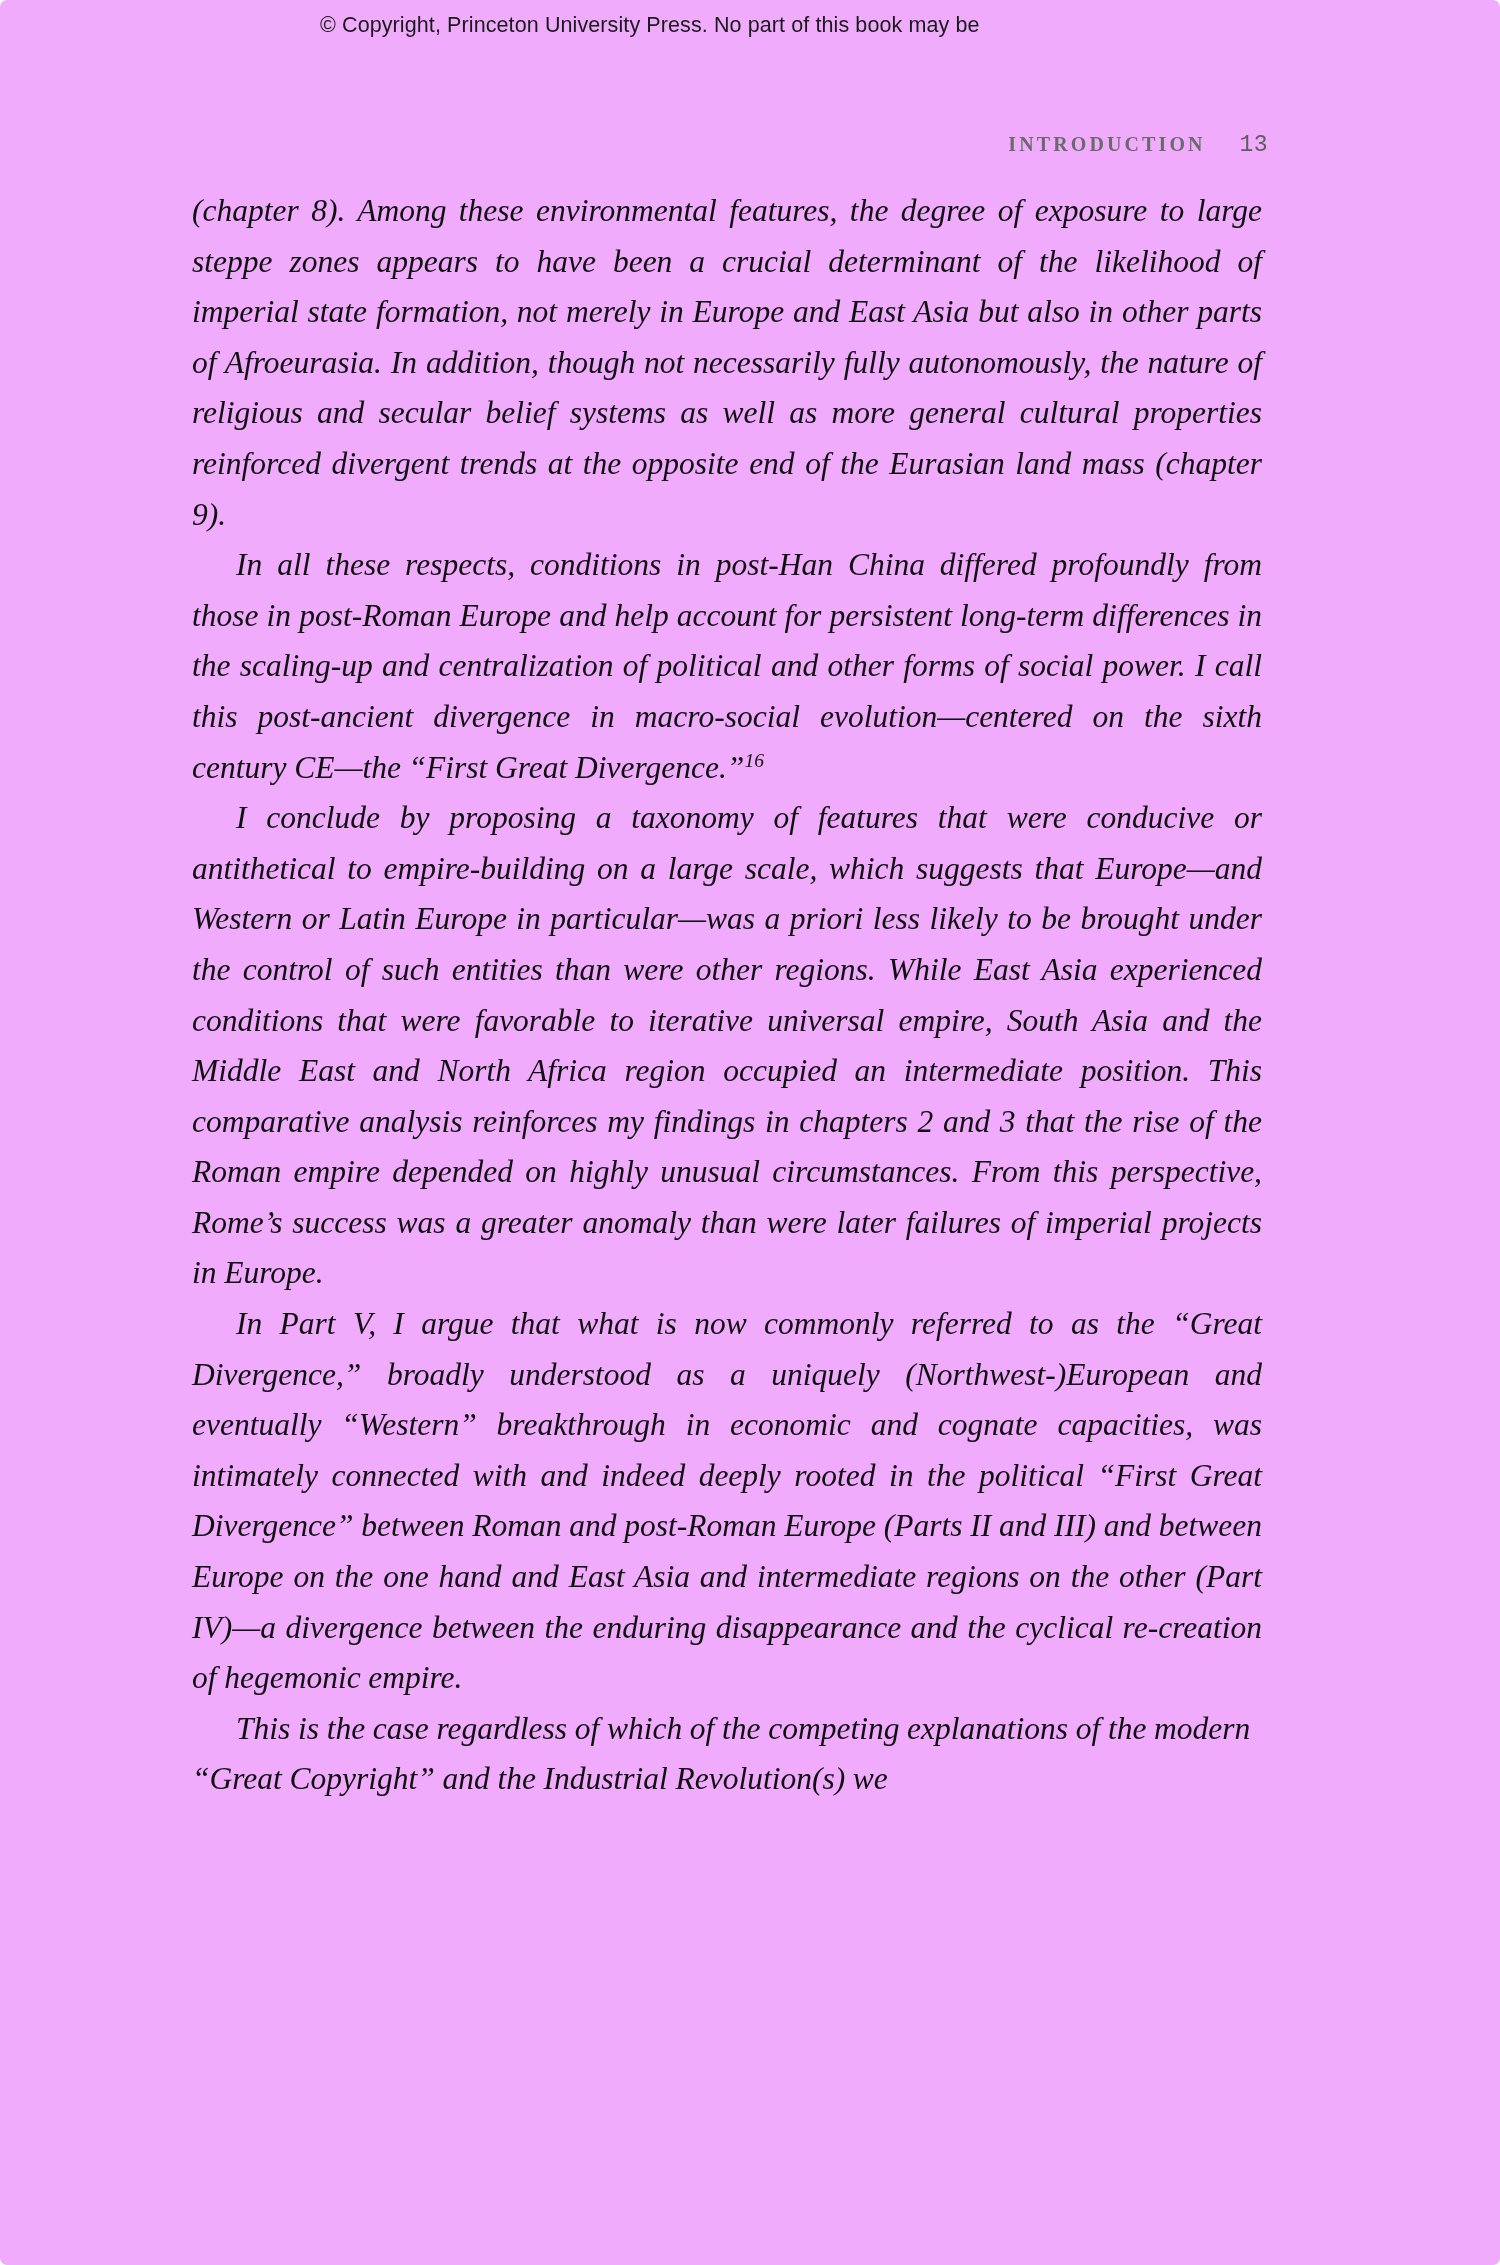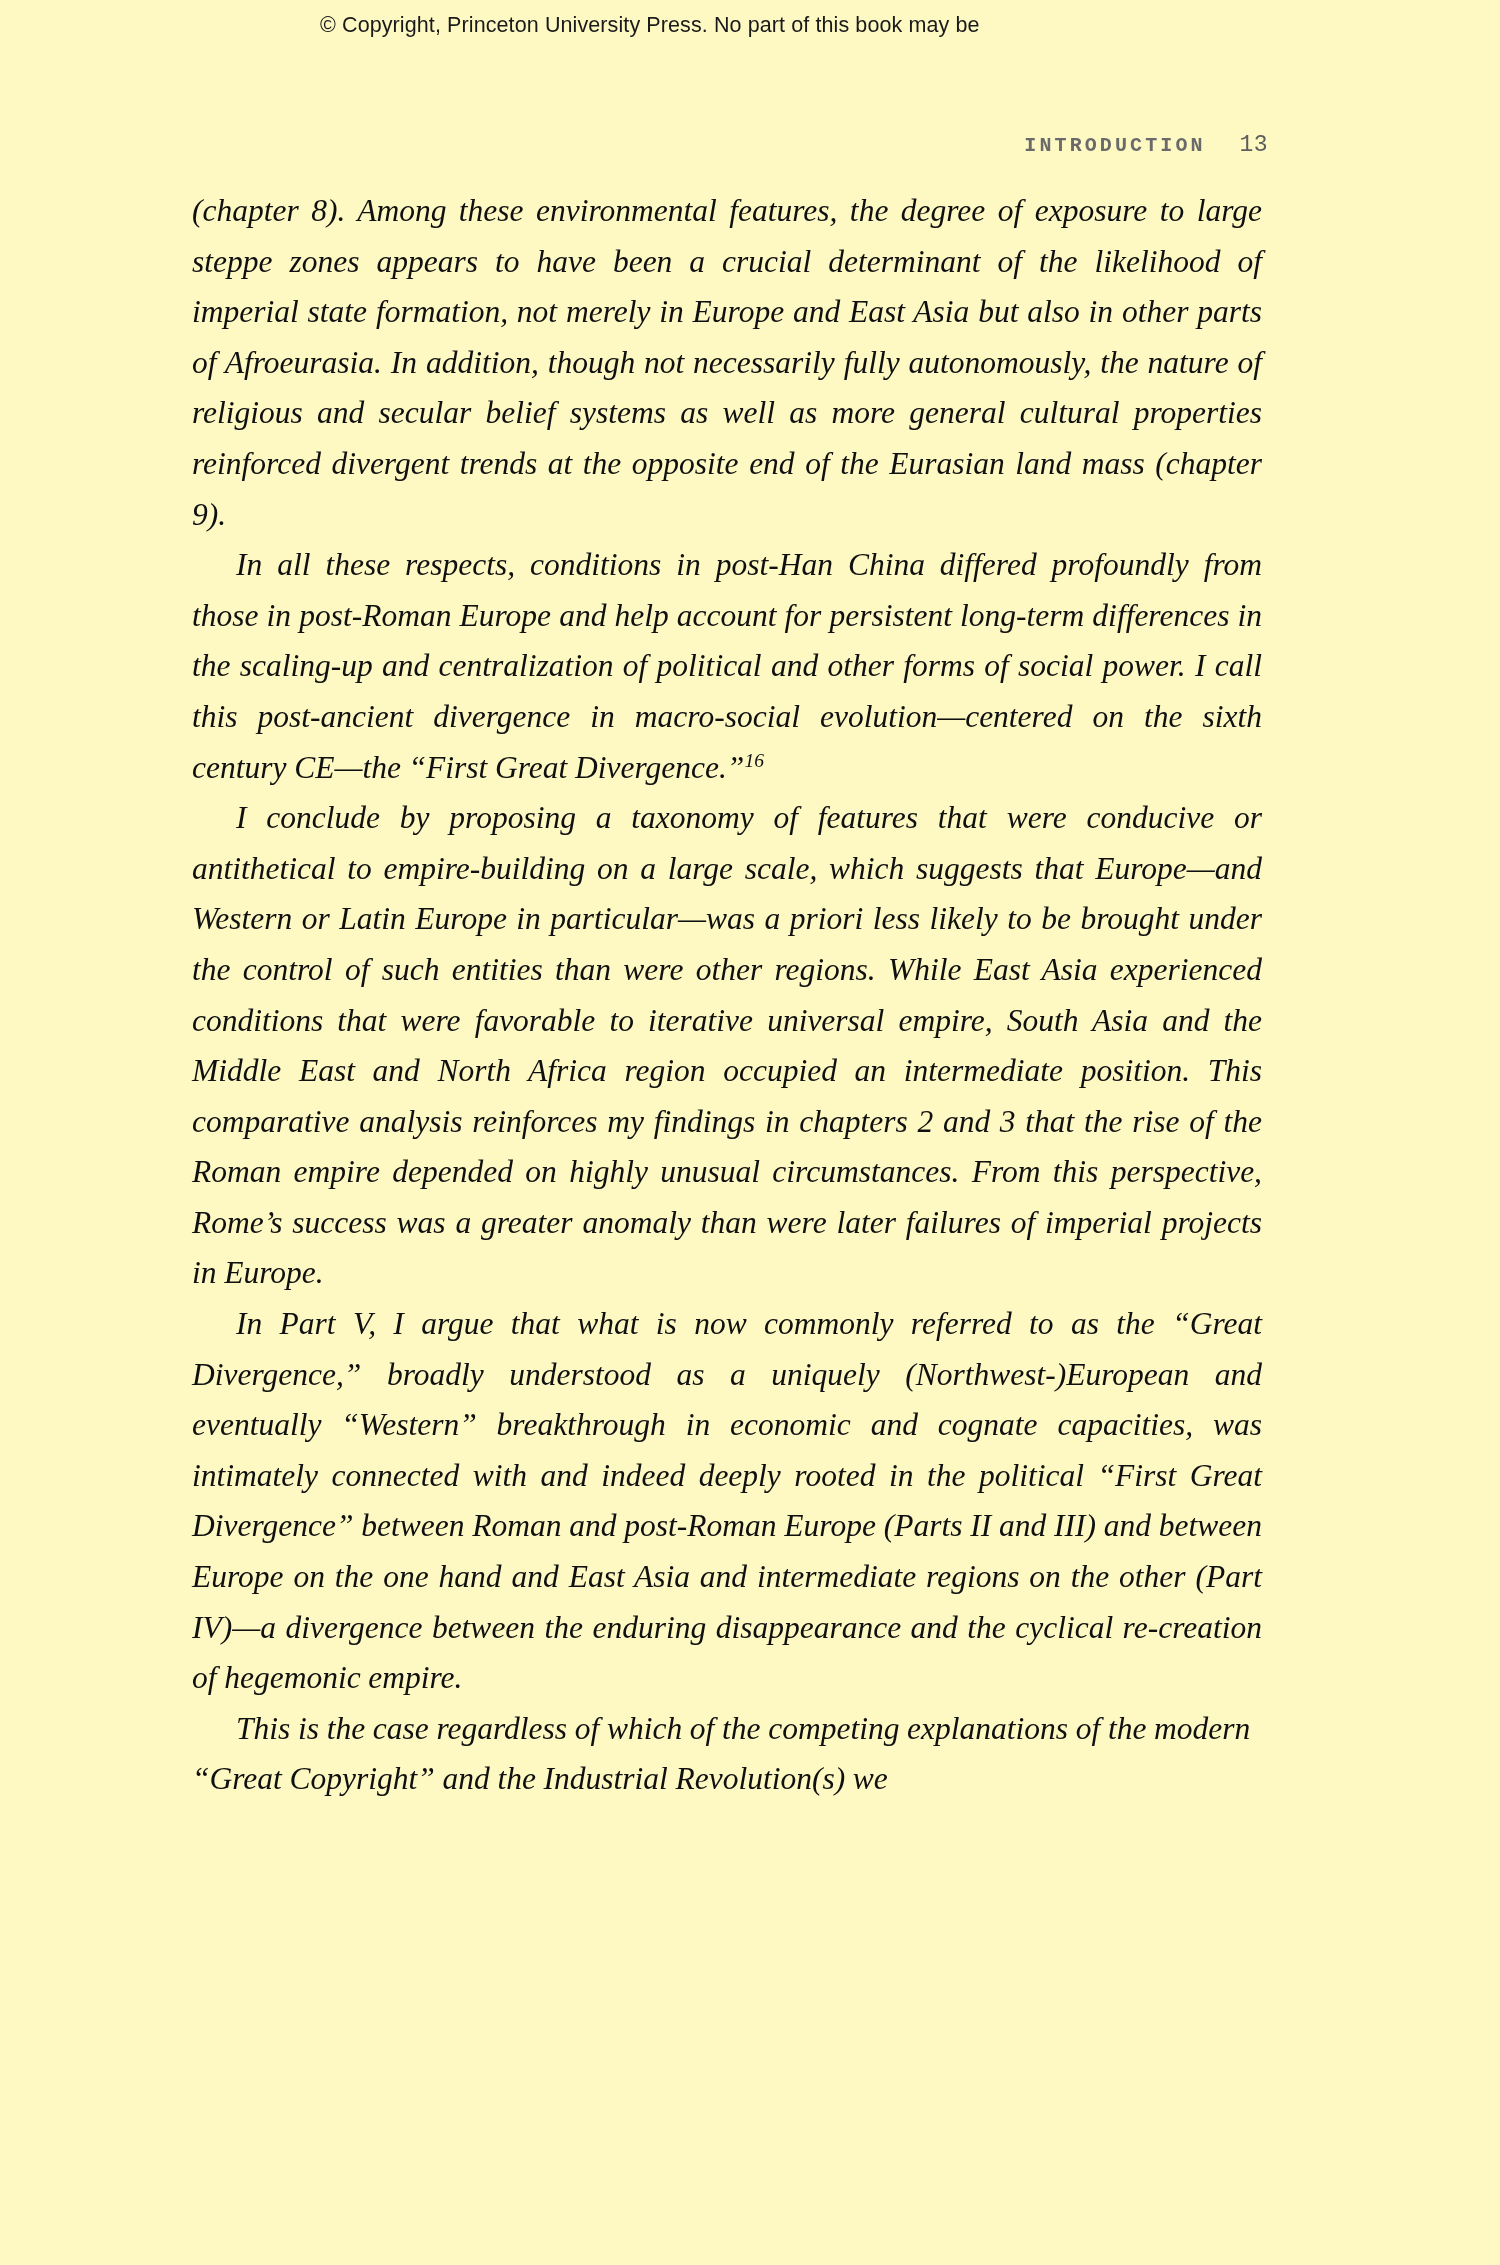--- a/index.html
+++ b/index.html
@@ -4,23 +4,24 @@
 <style>
   html, body {
     margin: 0;
     padding: 0;
     background: #ffffff;
   }
   .page {
     position: relative;
     width: 1500px;
     height: 2265px;
-    background: #fef9c3;
+    background: #f0abfc;
     overflow: hidden;
     font-family: "Liberation Serif", "DejaVu Serif", serif;
+    border-radius: 7px;
   }
 
   
   .copyright-notice {
     position: absolute;
     left: 320px;
     top: 10px;
     width: 860px;
     font-family: "Liberation Sans", "DejaVu Sans", sans-serif;
     font-size: 21.5px;
@@ -34,21 +35,21 @@
   .running-head {
     position: absolute;
     right: 232px;
     top: 132px;
     display: flex;
     align-items: baseline;
     gap: 34px;
     color: #6e6e6e;
   }
   .running-head .rh-title {
-    font-family: Liberation Mono, monospace;
+    font-family: Liberation Serif, serif;
     font-size: 20px;
     letter-spacing: 3.1px;
     font-weight: 600;
     color: #6a6a6a;
   }
   .running-head .rh-folio {
     font-family: Liberation Mono, monospace;
     font-size: 23px;
     color: #5d5d5d;
     letter-spacing: 0.4px;

